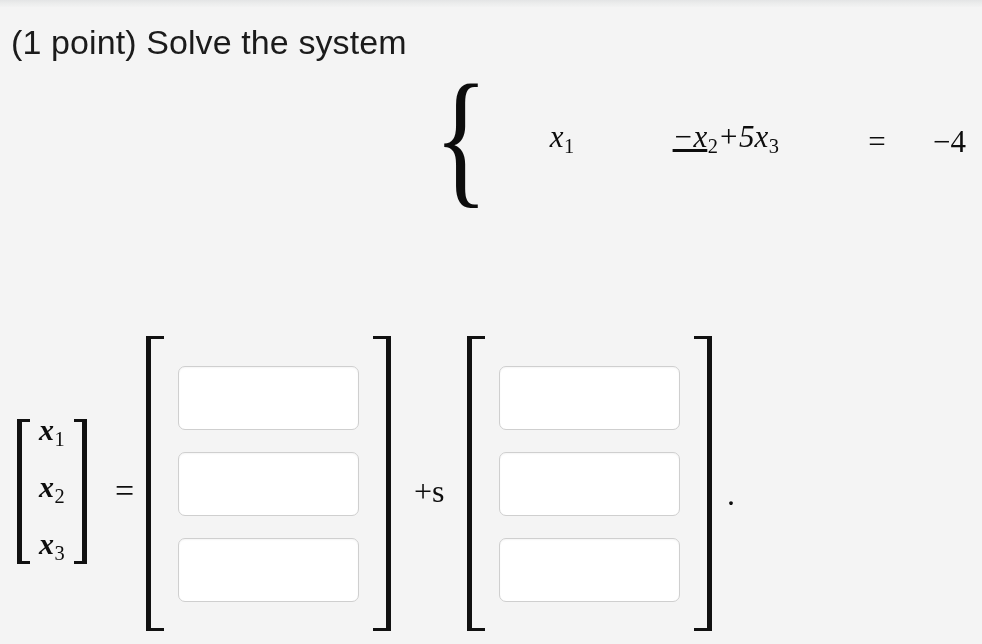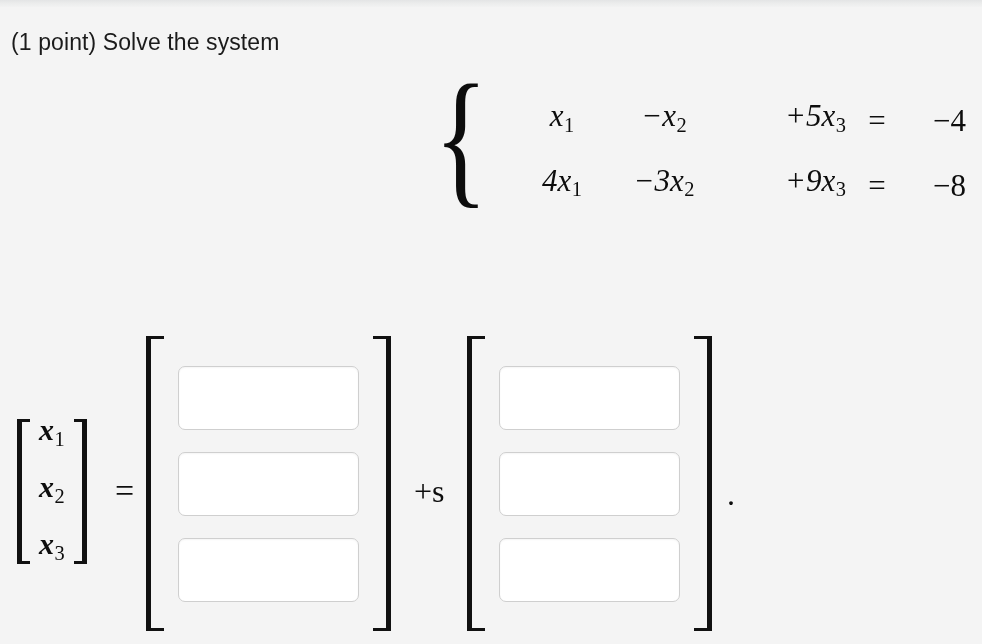--- a/index.html
+++ b/index.html
@@ -27,21 +27,21 @@
     height: 7px;
     background: linear-gradient(to bottom, #e3e4e5 0%, #ebecec 45%, #f2f2f2 100%);
   }
 
   
   .prompt {
     position: absolute;
     left: 11px;
     top: 27px;
     font-family: "Liberation Sans", sans-serif;
-    font-size: 23px;
+    font-size: 34px;
     line-height: 30px;
     color: #1b1b1b;
     letter-spacing: 0.1px;
     white-space: nowrap;
   }
 
   
   .system {
     position: absolute;
     left: 434px;
@@ -71,22 +71,22 @@
     font-family: "Liberation Serif", serif;
     font-size: 31px;
     line-height: 55px;
     height: 55px;
     padding: 0;
     color: #0d0d0d;
     white-space: nowrap;
     vertical-align: middle;
   }
   td.c1 { width: 96px; text-align: center; }
-  td.c2 { width: 108px; text-align: center; }
-  td.c3 { width: 128px; text-align: right; }
+  td.c2 { width: 108px; text-align: right; text-decoration: underline; }
+  td.c3 { width: 128px; text-align: left; }
   td.ceq { width: 62px; text-align: center; }
   td.crhs { width: 58px; text-align: right; padding-right: 4px; }
   .it { font-style: italic; }
   .sub {
     font-size: 0.66em;
     vertical-align: -0.28em;
     font-style: normal;
     padding-left: 0.5px;
   }
 
@@ -218,27 +218,20 @@
     <span class="brace">{</span>
     <table class="eqs">
       <tbody>
           <tr>
         <td class="c1"><span class="it">x</span><span class="sub">1</span></td>
         <td class="c2"><span class="it">−x</span><span class="sub">2</span></td>
         <td class="c3"><span class="it">+5x</span><span class="sub">3</span></td>
         <td class="ceq">=</td>
         <td class="crhs">−4</td>
       </tr>
-      <tr>
-        <td class="c1"><span class="it">4x</span><span class="sub">1</span></td>
-        <td class="c2"><span class="it">−3x</span><span class="sub">2</span></td>
-        <td class="c3"><span class="it">+9x</span><span class="sub">3</span></td>
-        <td class="ceq">=</td>
-        <td class="crhs">−8</td>
-      </tr>
     </tbody>
       </table>
   </div>
 
   <div class="answer">
 
     <div class="xvec">
       <div class="sqb left small"></div>
       <div class="xvec-cells">
         <div class="cell"><span>x</span><span class="sub">1</span></div>

